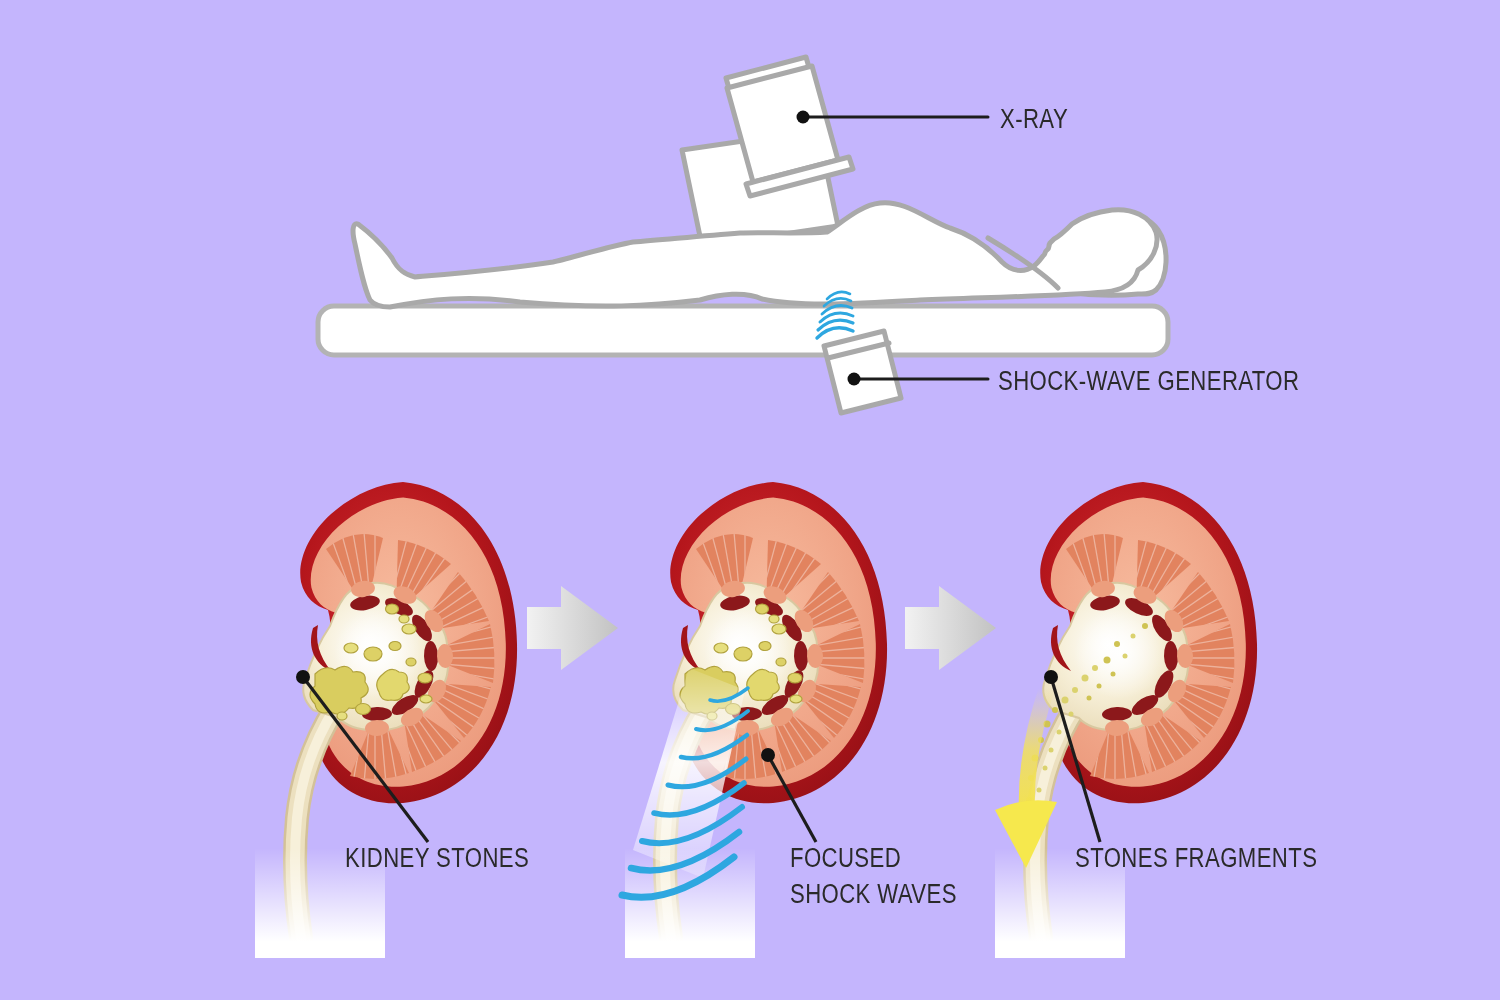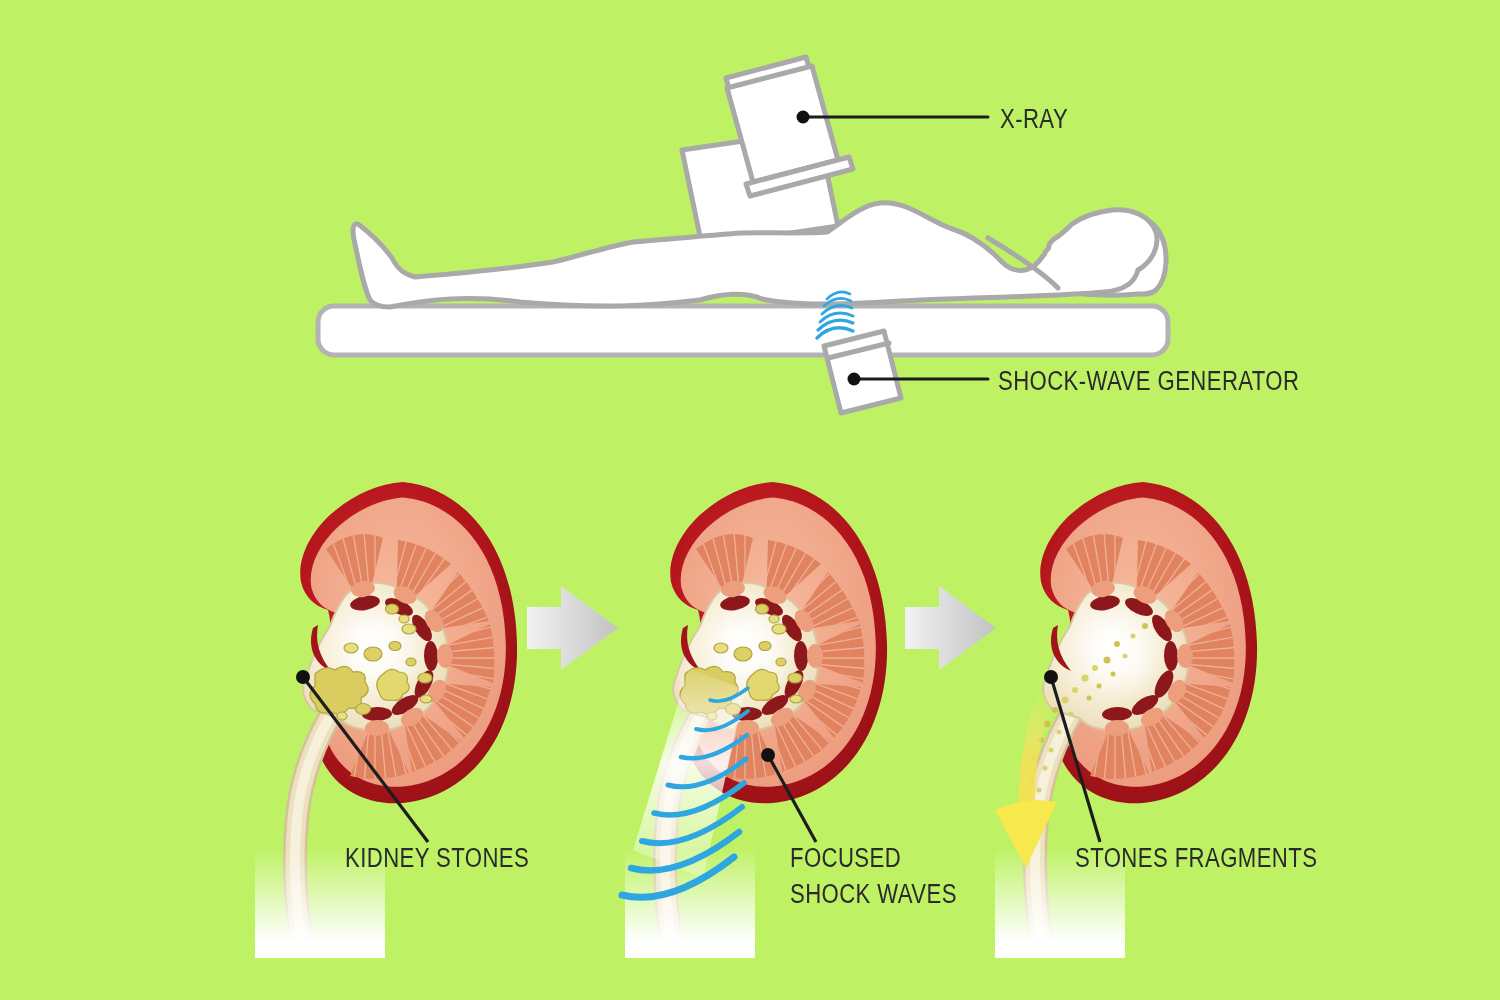--- a/index.html
+++ b/index.html
@@ -1,16 +1,16 @@
 <!DOCTYPE html>
 <html><head>
 <meta charset="utf-8">
 <style>
   html,body{margin:0;padding:0;background:#fff;}
-  #stage{position:relative;width:1500px;height:1000px;background:#bef264;overflow:hidden;
+  #stage{position:relative;width:1500px;height:1000px;background:#c4b5fd;overflow:hidden;
          font-family:"Liberation Sans",sans-serif;}
   #art{position:absolute;left:0;top:0;}
   .lbl{position:absolute;color:#2a2a2a;font-size:27px;font-weight:500;letter-spacing:.5px;
        white-space:nowrap;transform:scaleX(.82);transform-origin:0 0;line-height:36px;}
 </style>
 </head>
 <body>
 
 <div id="stage">
 

